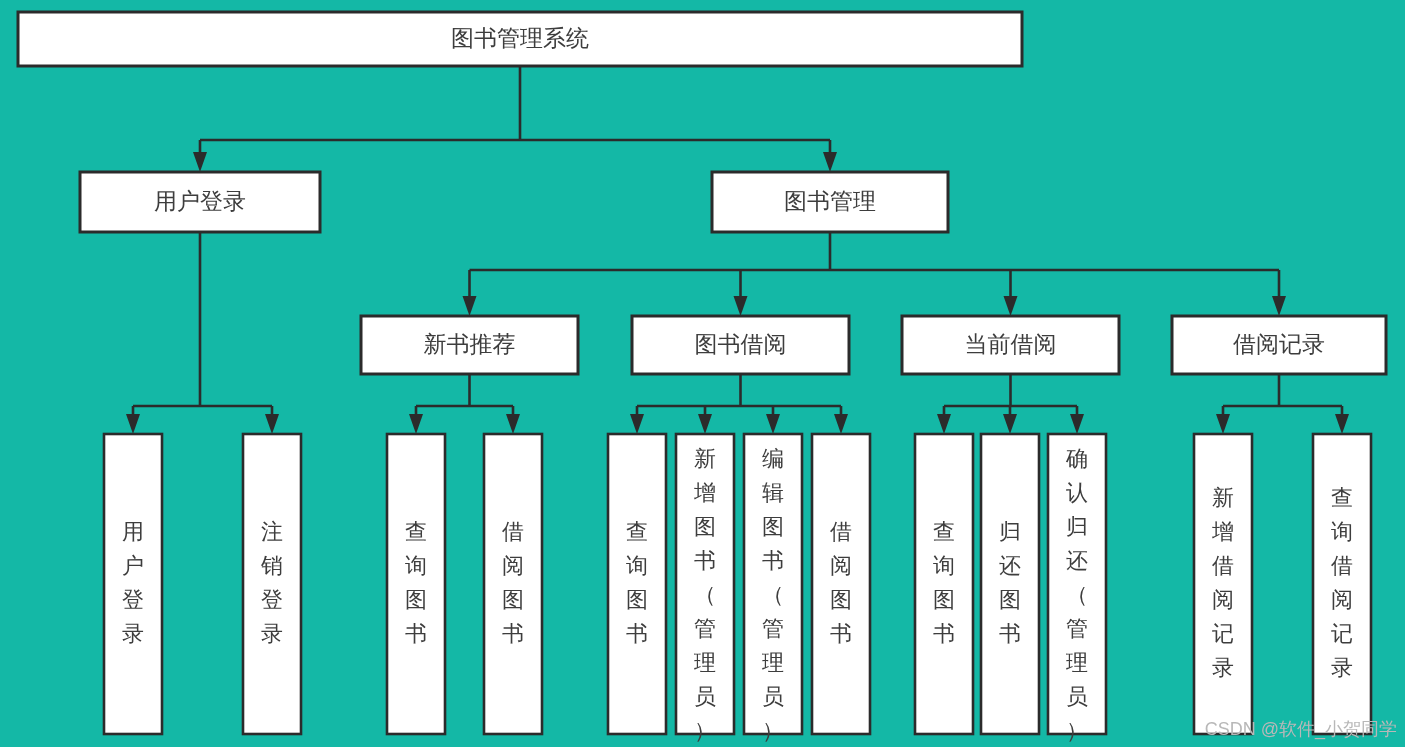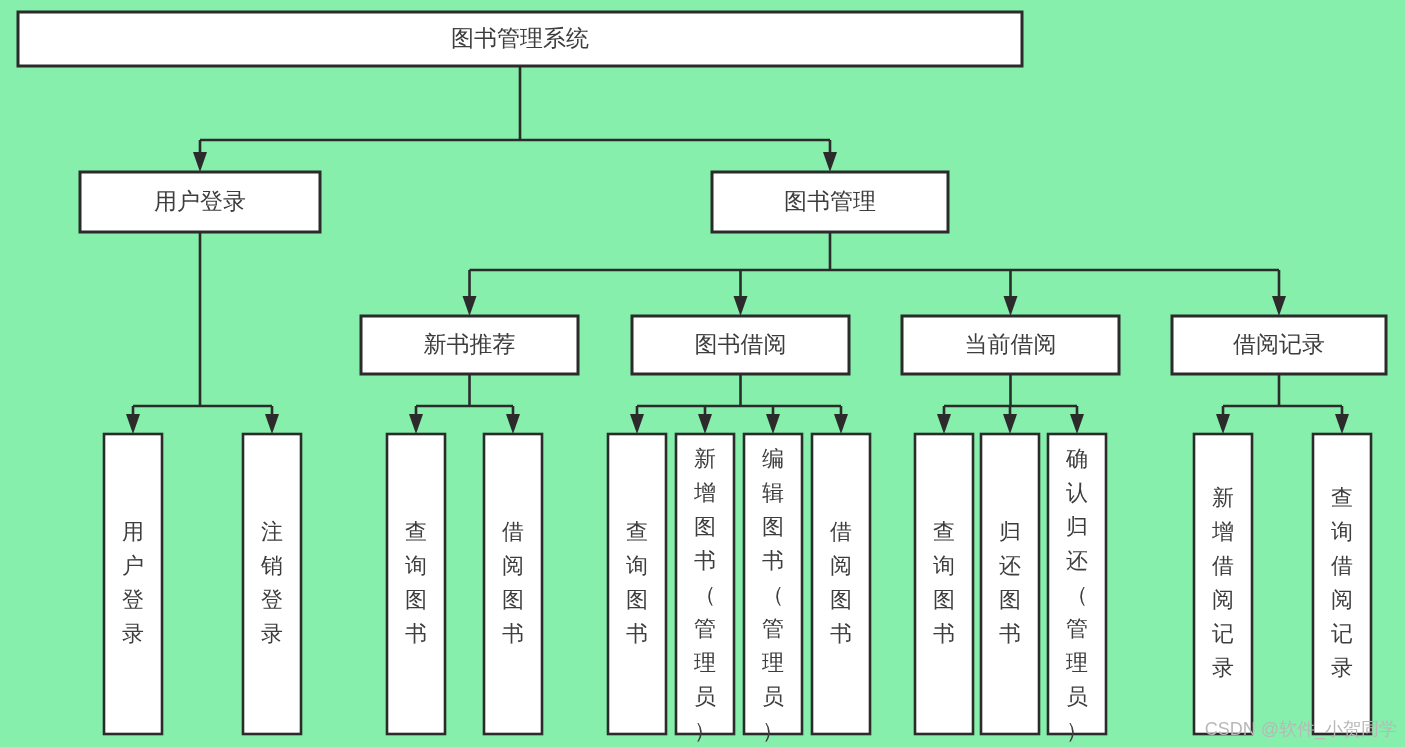--- a/index.html
+++ b/index.html
@@ -8,21 +8,21 @@
     padding: 0;
     background: #ffffff;
   }
   body {
     font-family: "Liberation Sans", "DejaVu Sans", sans-serif;
   }
   #diagram-root {
     position: relative;
     width: 1405px;
     height: 747px;
-    background: #86efac;
+    background: #14b8a6;
     overflow: hidden;
   }
   svg.diagram-canvas {
     display: block;
     width: 1405px;
     height: 747px;
   }
   .node-rect {
     fill: #ffffff;
     stroke: #2b2b2b;

